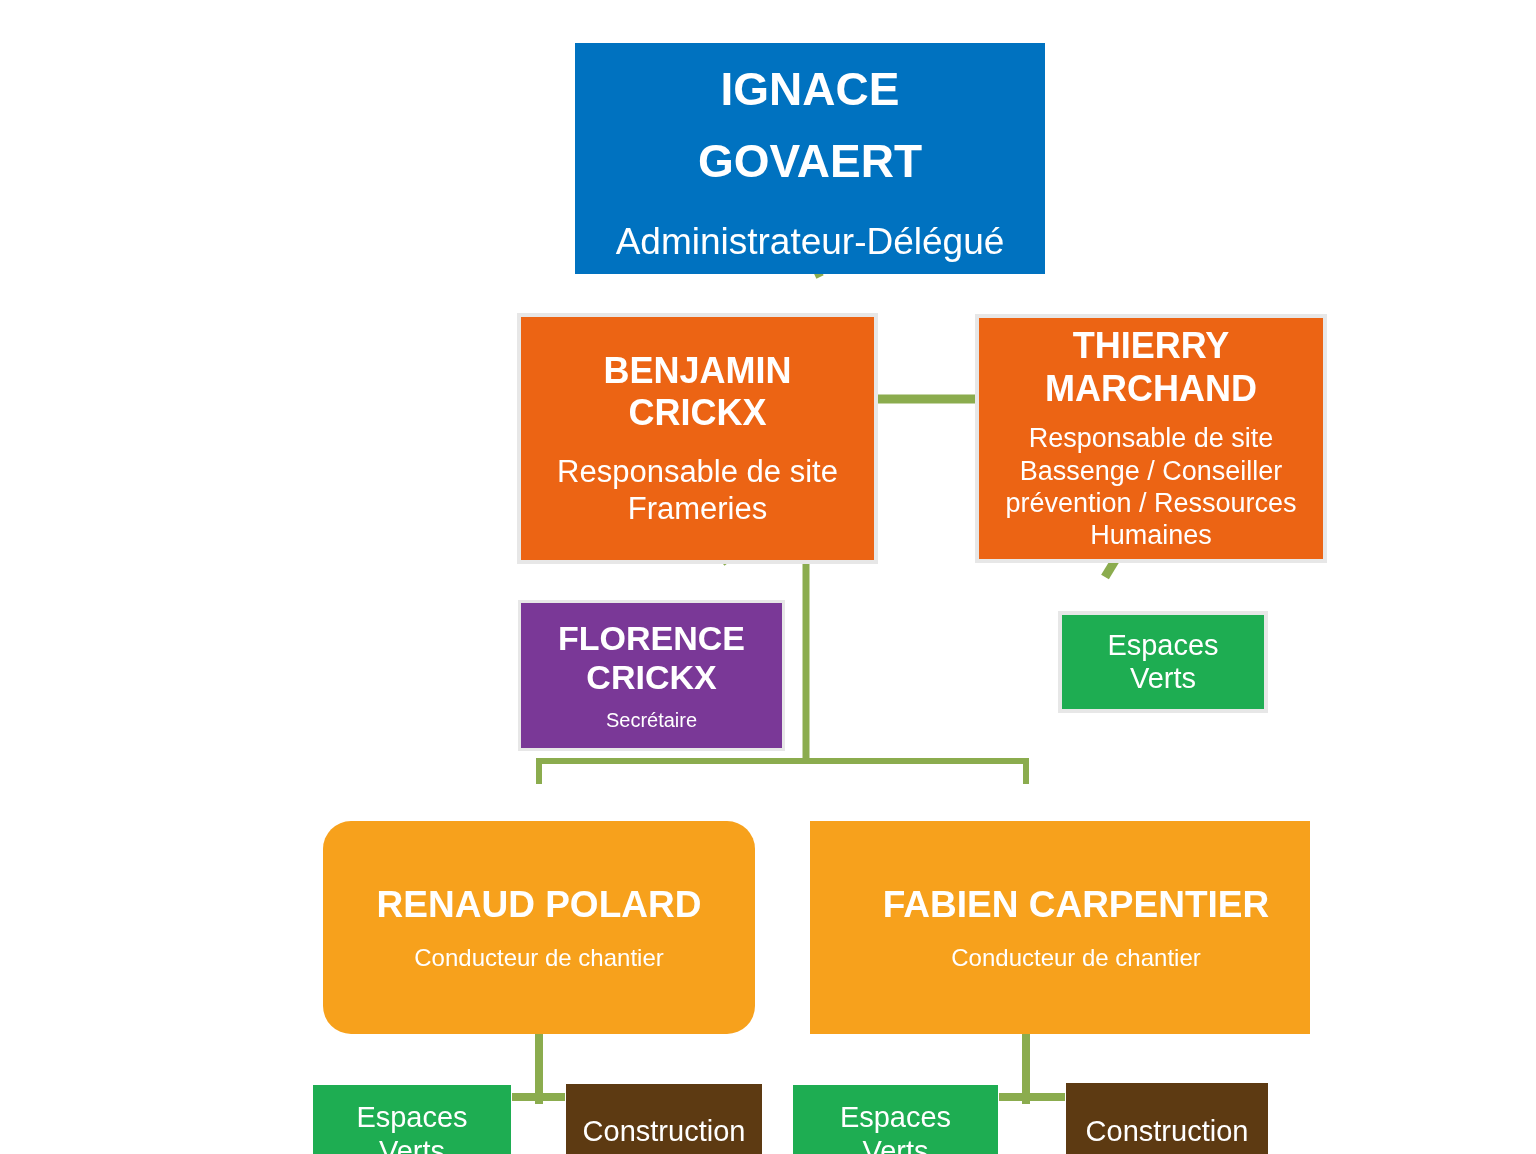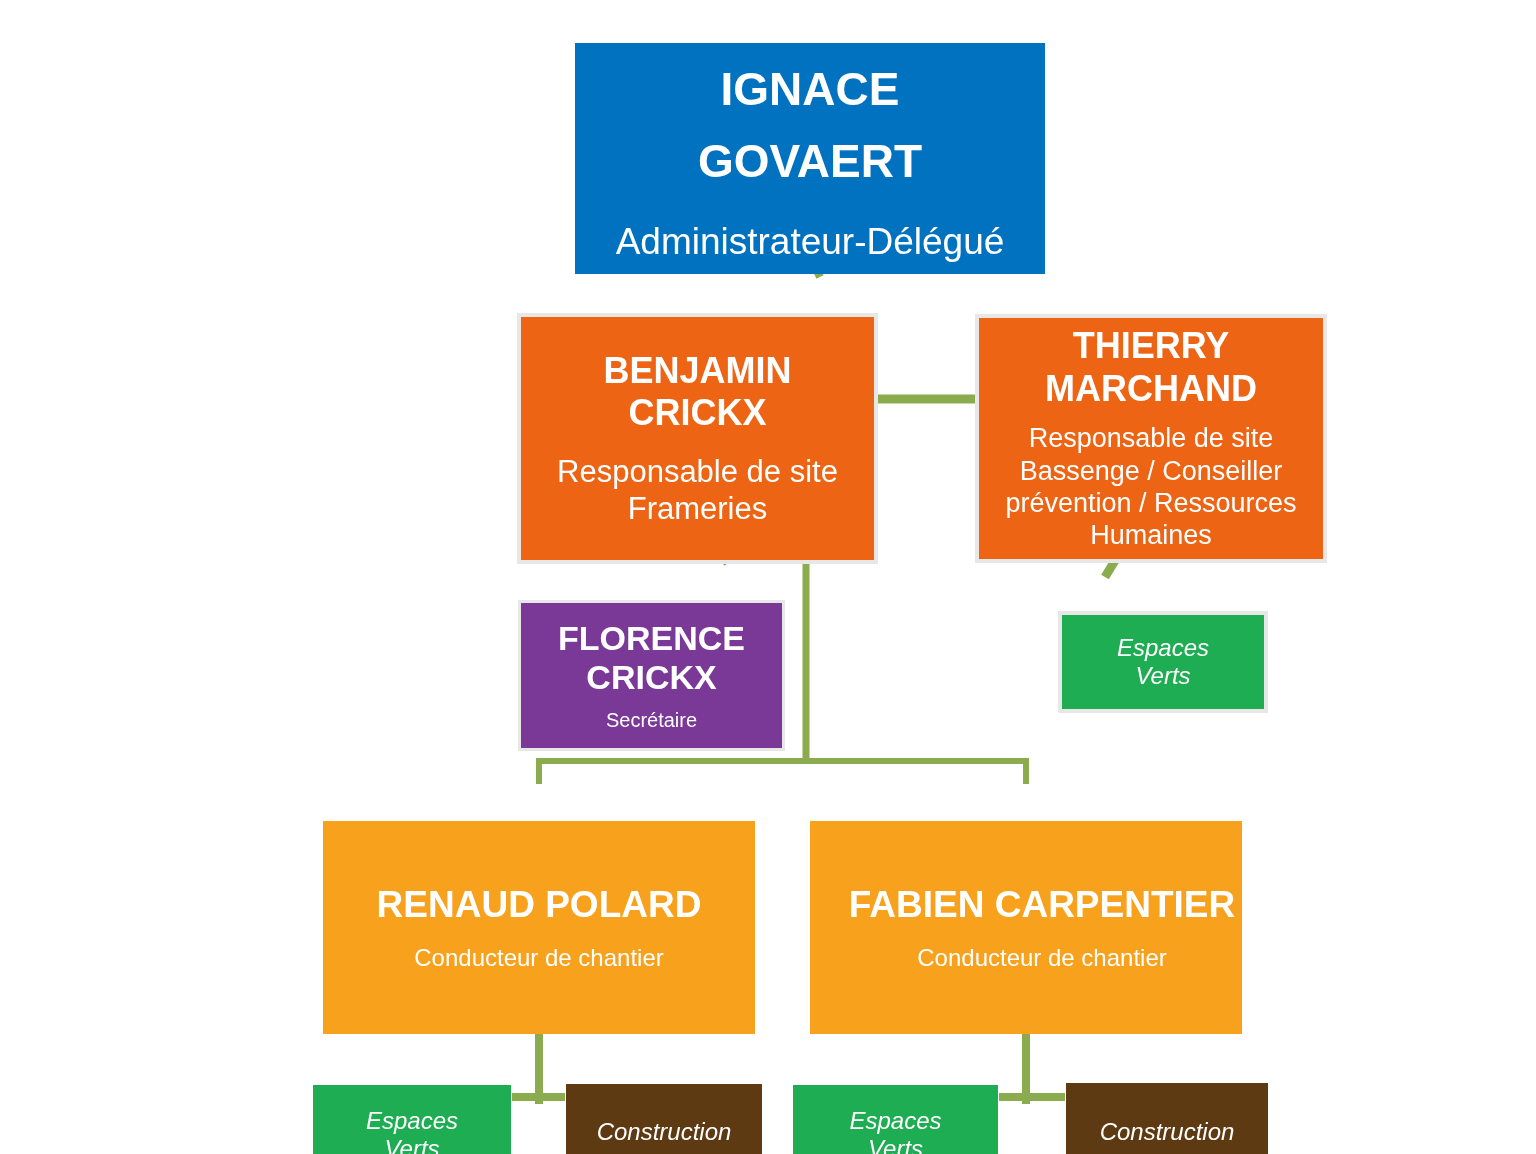--- a/index.html
+++ b/index.html
@@ -49,31 +49,31 @@
 
   .n-thierry  { left: 975px; top: 277px;  width: 352px; height: 249px; background: var(--orange); gap: 12px; }
   .n-thierry .name { font-size: 36px; line-height: 1.18; }
   .n-thierry .role { font-size: 27px; line-height: 1.2; }
 
   .n-florence { left: 518px; top: 563px;  width: 267px; height: 151px; background: var(--purple); gap: 12px; }
   .n-florence .name { font-size: 34px; line-height: 1.15; }
   .n-florence .role { font-size: 20px; }
 
   .n-ev-top   { left: 1058px; top: 574px; width: 210px; height: 102px; background: var(--green); }
-  .n-renaud   { left: 323px; top: 784px;  width: 432px; height: 213px; background: var(--amber); gap: 18px; }
-  .n-fabien   { left: 810px; top: 784px;  width: 432px; height: 213px; background: var(--amber); gap: 18px; padding-left: 32px; }
+  .n-renaud   { left: 323px; top: 784px;  width: 432px; height: 213px; background: var(--amber); gap: 18px; border-radius: 28px; }
+  .n-fabien   { left: 810px; top: 784px;  width: 500px; height: 213px; background: var(--amber); gap: 18px; padding-left: 32px; }
   .n-renaud .name, .n-fabien .name { font-size: 37px; }
   .n-renaud .role, .n-fabien .role { font-size: 24px; }
 
   .n-ev-left  { left: 313px; top: 1048px;  width: 198px; height: 99px; background: var(--green); }
   .n-co-left  { left: 566px; top: 1047px;  width: 196px; height: 96px; background: var(--brown); }
   .n-ev-right { left: 793px; top: 1048px;  width: 205px; height: 99px; background: var(--green); }
   .n-co-right { left: 1066px; top: 1046px; width: 202px; height: 97px; background: var(--brown); }
 
-  .leaf-label { font-style: italic; font-size: 24px; line-height: 1.15; }
+  .leaf-label { font-size: 29px; line-height: 1.15; }
 </style>
 </head>
 <body>
 
 <div id="canvas">
 
   <svg id="connectors" viewBox="0 0 1536 1154" xmlns="http://www.w3.org/2000/svg">
 
     <polyline class="connector" points="795,272 806,247 820,277" stroke-width="8"></polyline>
 

